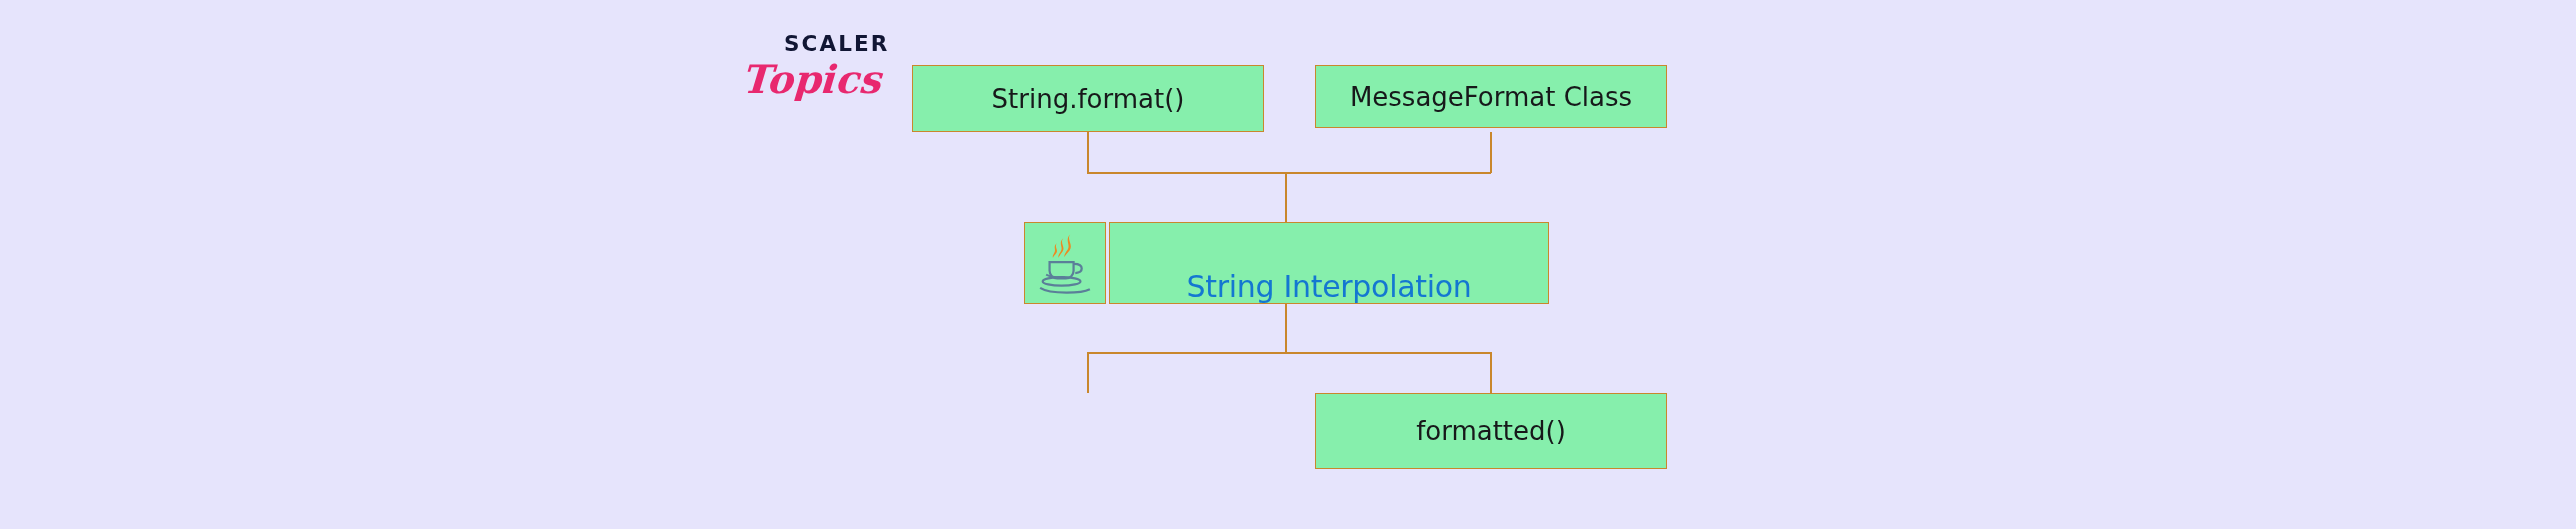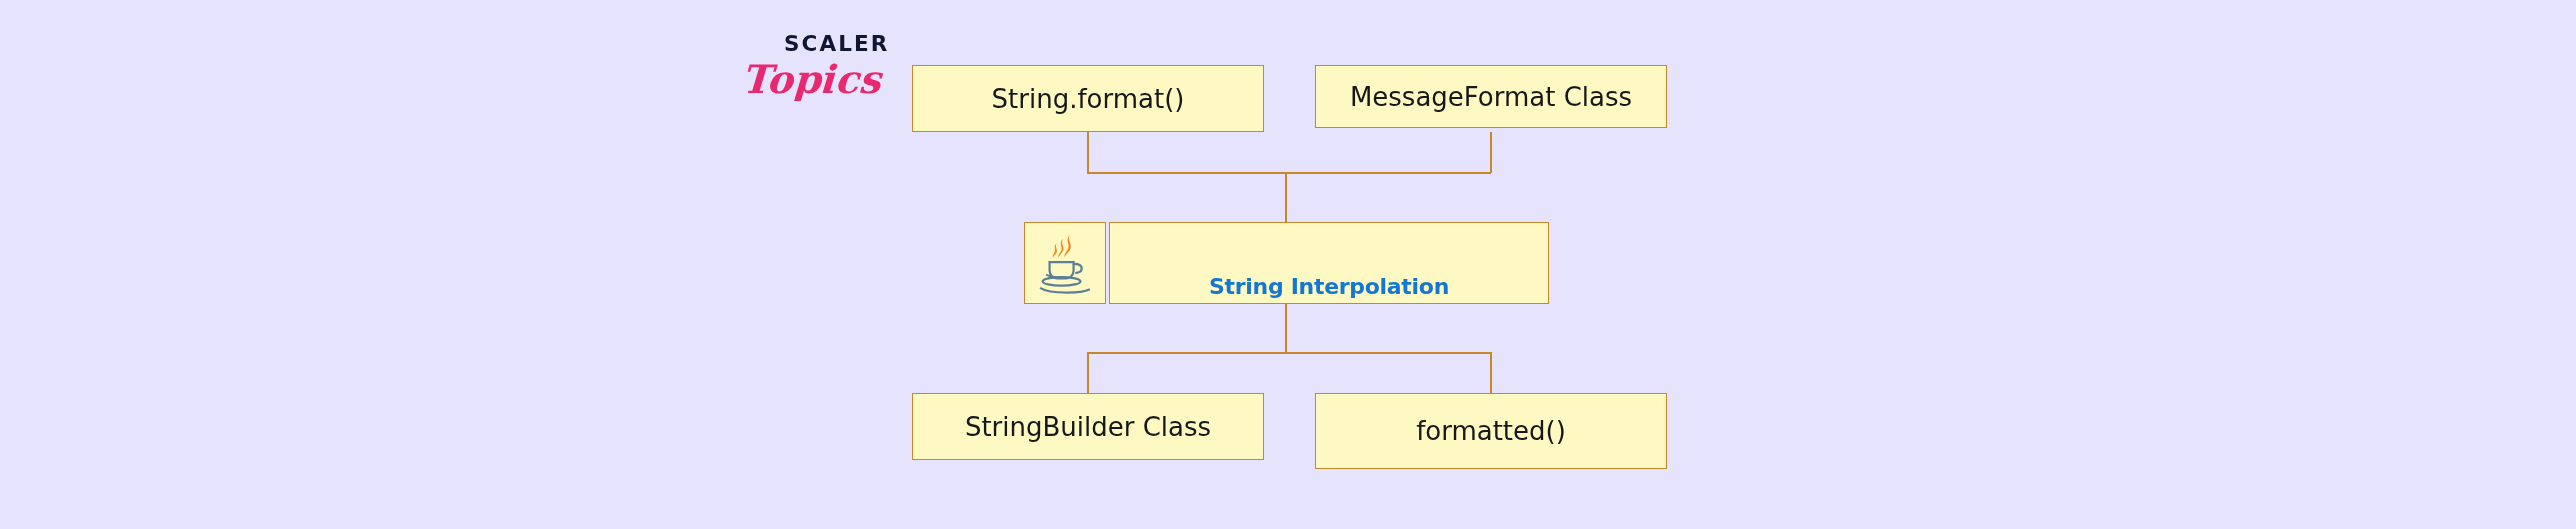--- a/index.html
+++ b/index.html
@@ -50,21 +50,21 @@
     margin-top: 5.2px;
     margin-left: 3.4px;
     white-space: nowrap;
     transform: skewX(-6deg);
     transform-origin: left top;
   }
 
   
   .node {
     position: absolute;
-    background: #fef9c3;
+    background: #86efac;
     border: 1.7px solid #c9872c;
     box-sizing: border-box;
     display: flex;
     align-items: center;
     justify-content: center;
   }
   .node-label {
     font-family: "DejaVu Sans", sans-serif;
     font-size: 26px;
     color: #17181a;
@@ -87,22 +87,22 @@
   #node-java-icon svg { display: block; }
 
   #node-string-interpolation {
     left: 1109px;
     top: 222px;
     width: 440px;
     height: 82px;
   }
   #node-string-interpolation .node-label {
     font-family: "DejaVu Sans", sans-serif;
-    font-weight: 700;
-    font-size: 22px;
+    font-weight: 400;
+    font-size: 30px;
     color: #1477d1;
     letter-spacing: -0.3px;
     margin-top: 48px;
   }
 
   
   .conn {
     position: absolute;
     background: #c9872c;
   }
@@ -162,22 +162,19 @@
 
   <div class="node" id="node-string-interpolation">
     <span class="node-label">String Interpolation</span>
   </div>
 
   <div class="conn conn-v" id="conn-bottom-stem"></div>
   <div class="conn conn-h" id="conn-bottom-bus"></div>
   <div class="conn conn-v" id="conn-bottom-left-drop"></div>
   <div class="conn conn-v" id="conn-bottom-right-drop"></div>
 
-  <div class="node" id="node-stringbuilder">
-    <span class="node-label">StringBuilder Class</span>
-  </div>
 
   <div class="node" id="node-formatted">
     <span class="node-label">formatted()</span>
   </div>
 
 </div>
 
 
 </body></html>

